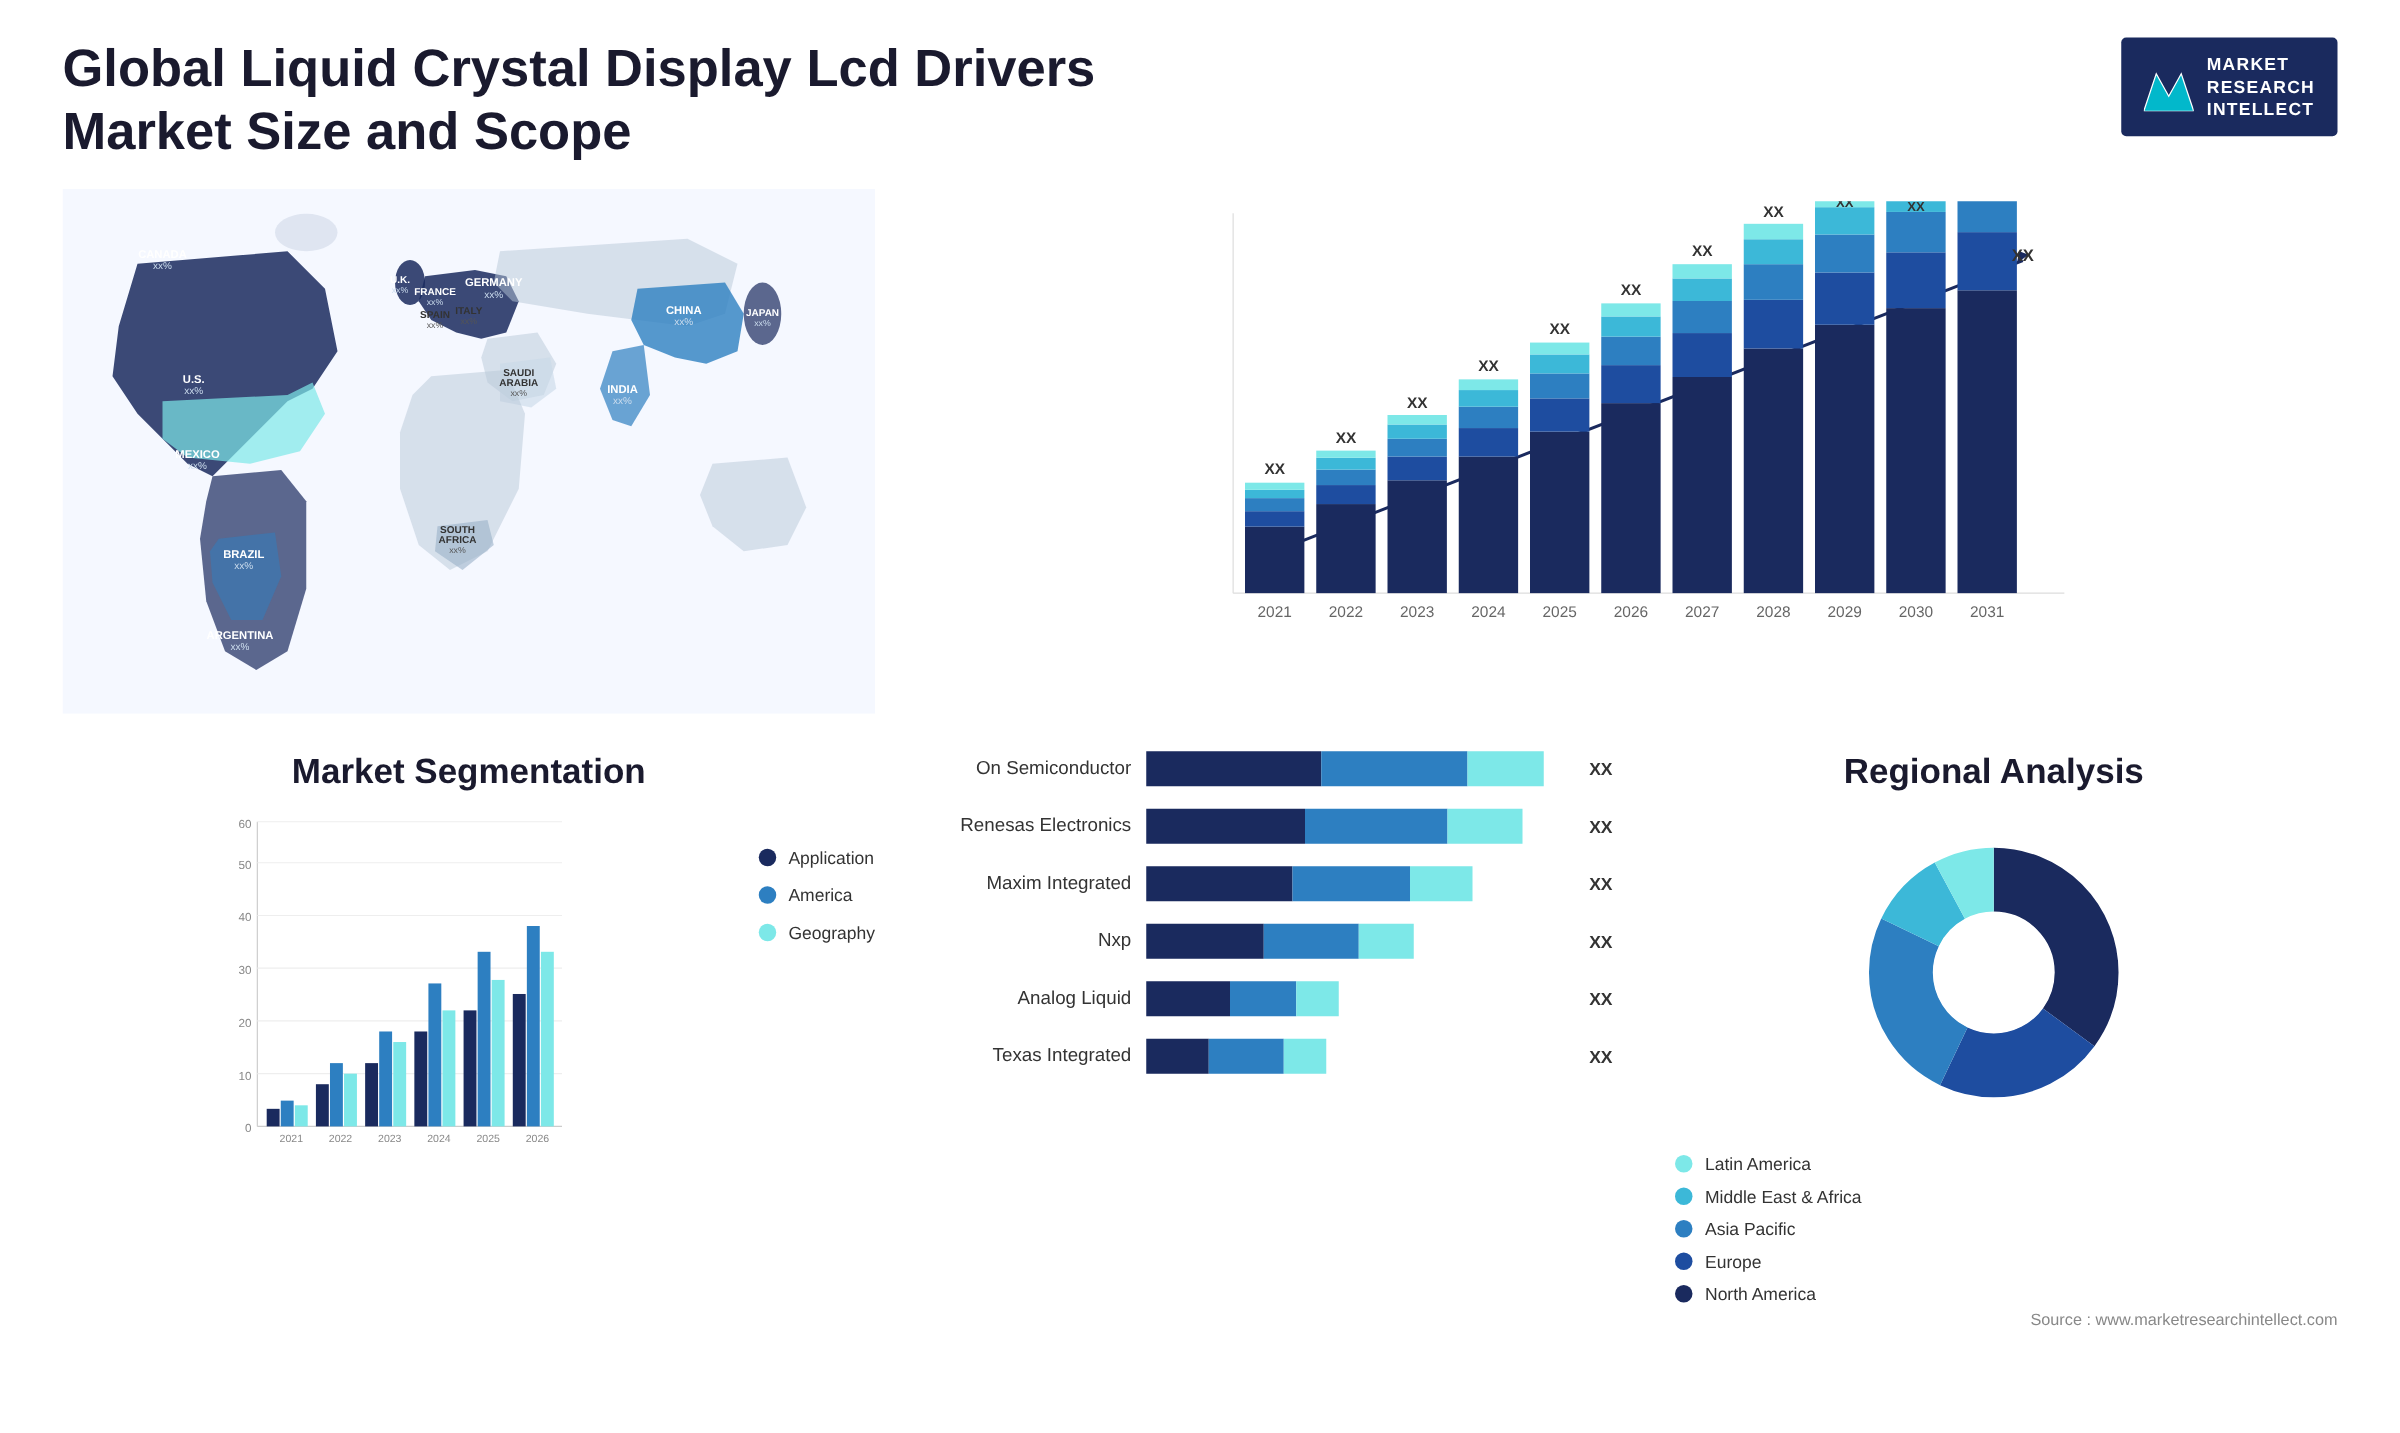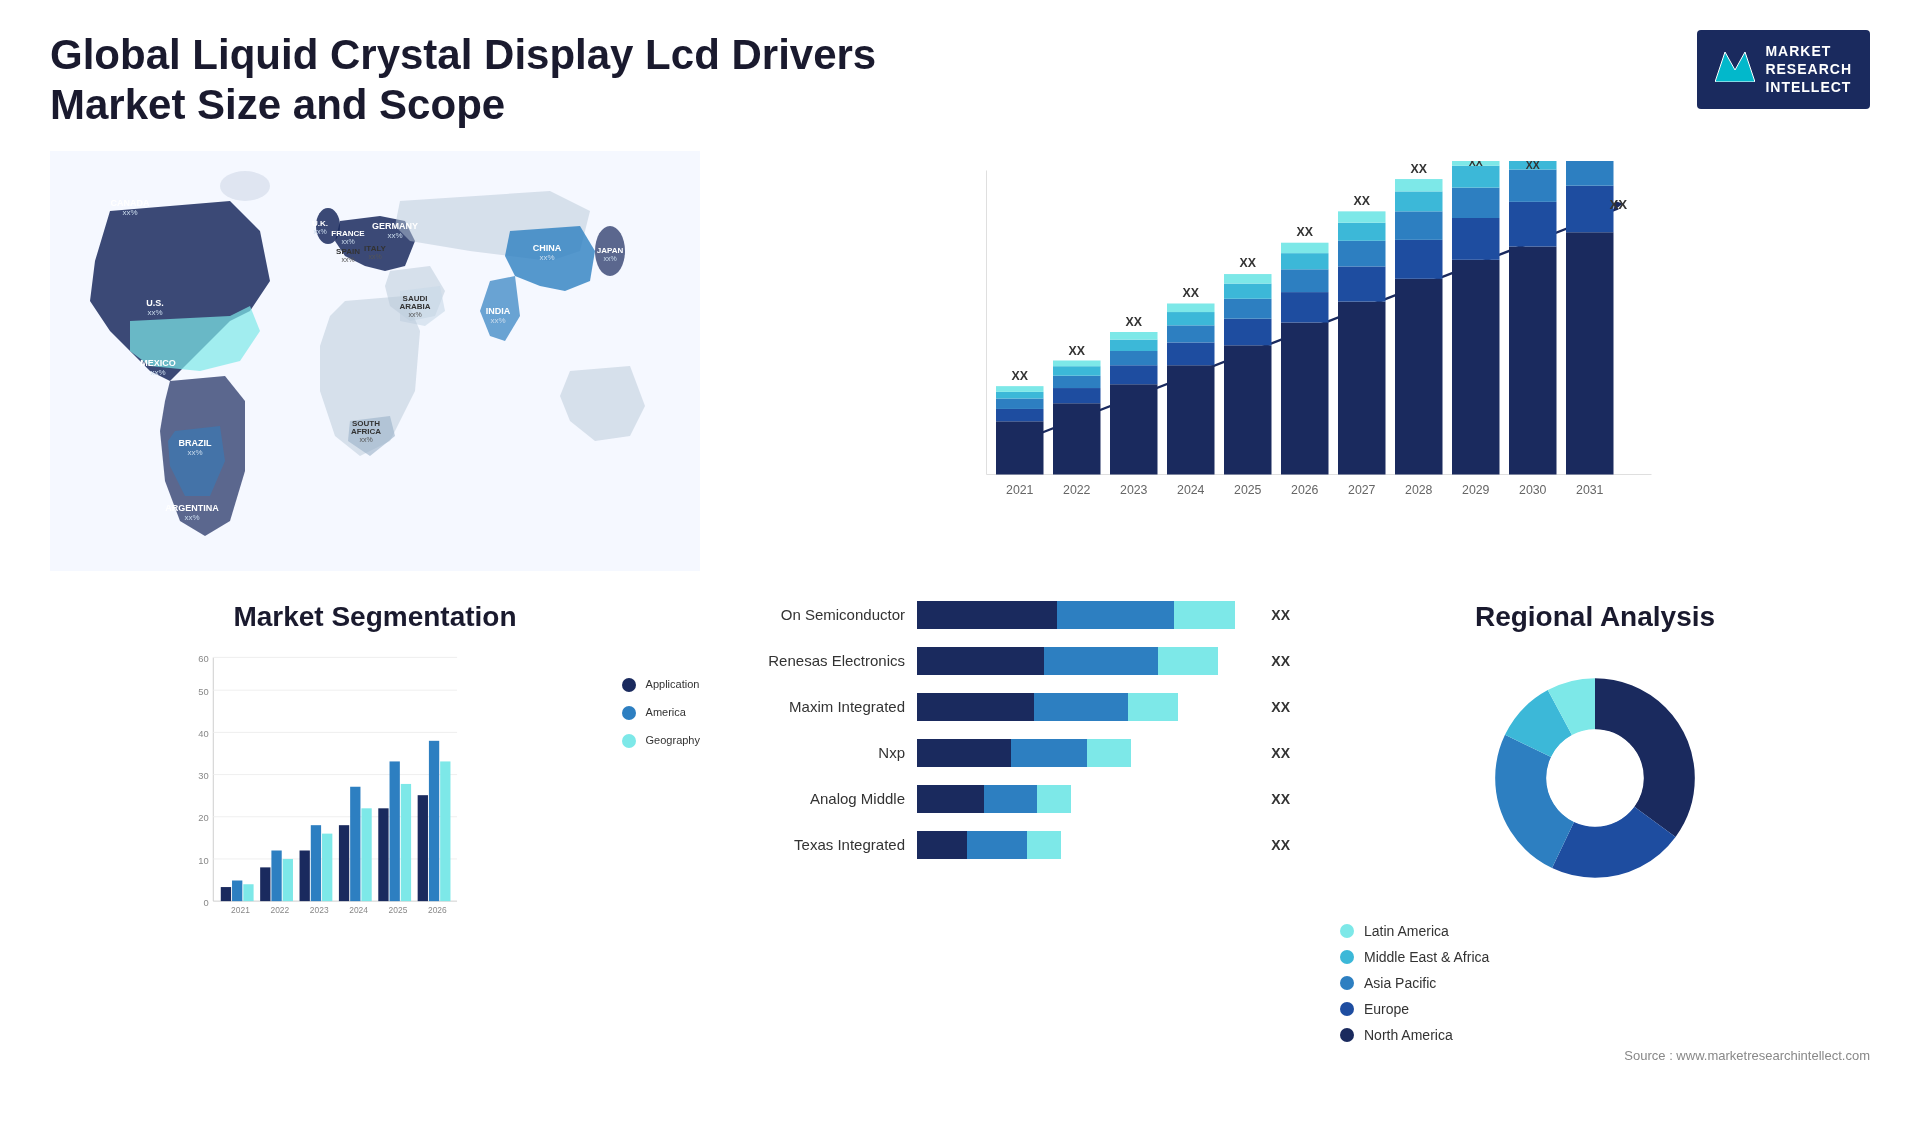--- a/index.html
+++ b/index.html
@@ -35,21 +35,21 @@
     .logo-area {
       display: flex;
       align-items: center;
       gap: 10px;
     }
     .logo-box {
       background: #1a2a5e;
       padding: 12px 18px;
       border-radius: 4px;
       display: flex;
-      align-items: flex-start;
+      align-items: center;
       gap: 10px;
     }
     .logo-icon {
       width: 40px;
       height: 40px;
     }
     .logo-text {
       color: #fff;
       font-size: 14px;
       font-weight: 700;
@@ -122,22 +122,23 @@
       flex: 1;
     }
     .seg-legend {
       display: flex;
       flex-direction: column;
       gap: 14px;
       padding-top: 30px;
     }
     .legend-item {
       display: flex;
+      align-items: center;
       gap: 10px;
-      font-size: 11px;
+      font-size: 14px;
       color: #333;
     }
     .legend-dot {
       width: 14px;
       height: 14px;
       border-radius: 50%;
       flex-shrink: 0;
     }
 
     
@@ -528,21 +529,21 @@
           <span class="player-name">Nxp</span>
           <div class="player-bar-container">
             <div class="player-bar-segment" style="width:28%;background:#1a2a5e;"></div>
             <div class="player-bar-segment" style="width:23%;background:#2d7fc1;"></div>
             <div class="player-bar-segment" style="width:13%;background:#7de8e8;"></div>
           </div>
           <span class="player-value">XX</span>
         </div>
 
         <div class="player-row">
-          <span class="player-name">Analog Middle</span>
+          <span class="player-name">Analog Liquid</span>
           <div class="player-bar-container">
             <div class="player-bar-segment" style="width:20%;background:#1a2a5e;"></div>
             <div class="player-bar-segment" style="width:16%;background:#2d7fc1;"></div>
             <div class="player-bar-segment" style="width:10%;background:#7de8e8;"></div>
           </div>
           <span class="player-value">XX</span>
         </div>
 
         <div class="player-row">
           <span class="player-name">Texas Integrated</span>

